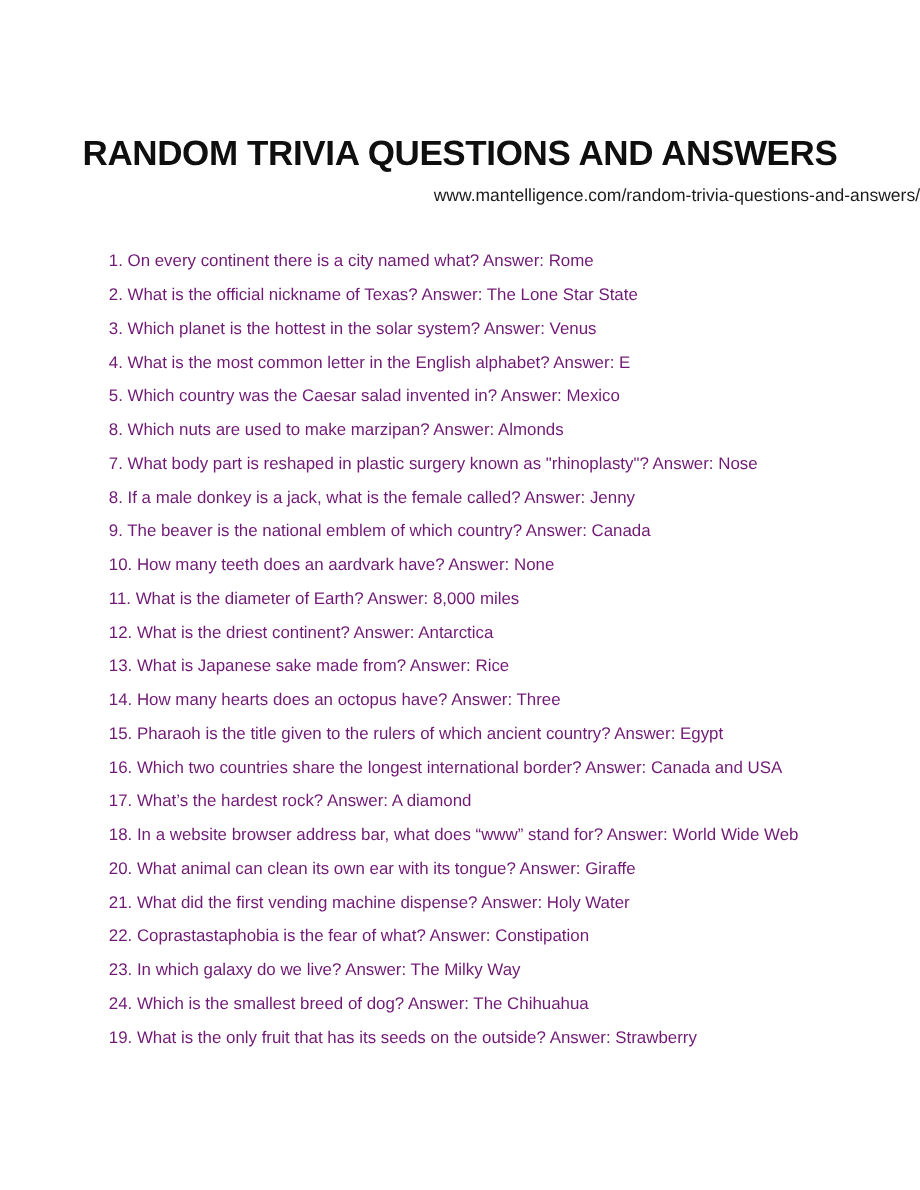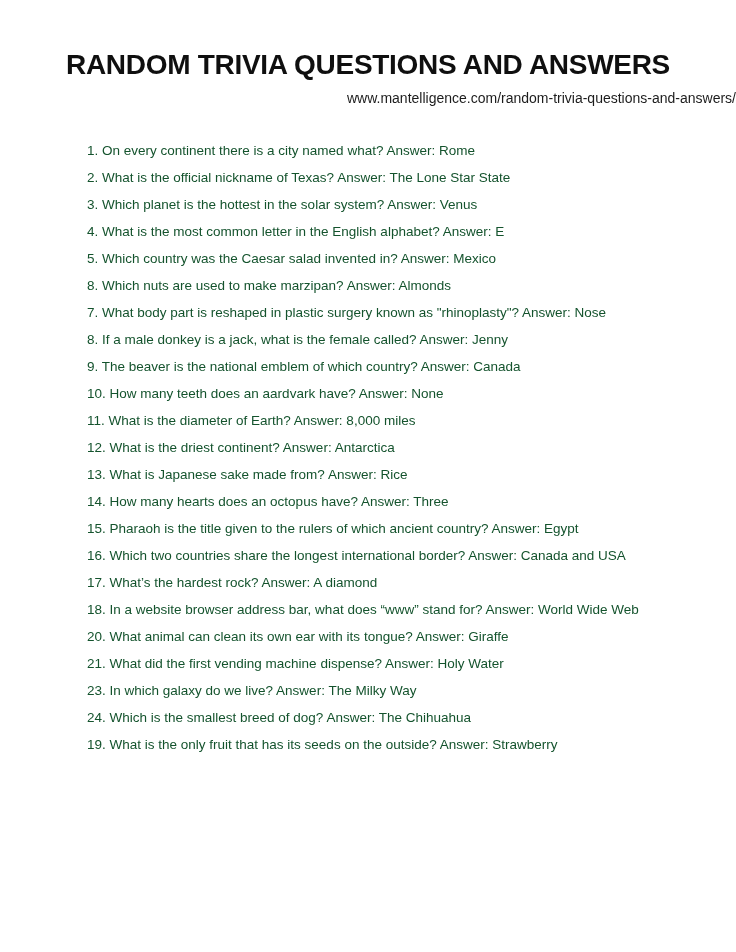--- a/index.html
+++ b/index.html
@@ -11,21 +11,21 @@
   }
   .page {
     width: 736px;
     height: 952px;
     background: #ffffff;
     box-sizing: border-box;
     font-family: "Liberation Sans", sans-serif;
     color: #1c1c1c;
   }
   .title {
-    padding-top: 48px;
+    padding-top: 106px;
     text-align: center;
     font-size: 28px;
     line-height: 34px;
     font-weight: 700;
     letter-spacing: -0.3px;
     color: #0f0f0f;
   }
   .subtitle {
     margin-top: 8px;
     text-align: right;
@@ -36,21 +36,21 @@
   .list {
     margin-top: 30px;
     margin-left: 87px;
     margin-right: 40px;
   }
   .line {
     font-size: 13.5px;
     line-height: 27px;
     height: 27px;
     white-space: nowrap;
-    color: #14532d;
+    color: #701a75;
   }
 </style>
 </head>
 <body>
 
 <div class="page">
   <div class="title">RANDOM TRIVIA QUESTIONS AND ANSWERS</div>
   <div class="subtitle">www.mantelligence.com/random-trivia-questions-and-answers/</div>
   <div class="list">
     <div class="line">1. On every continent there is a city named what? Answer: Rome</div>
@@ -66,17 +66,18 @@
     <div class="line">11. What is the diameter of Earth? Answer: 8,000 miles</div>
     <div class="line">12. What is the driest continent? Answer: Antarctica</div>
     <div class="line">13. What is Japanese sake made from? Answer: Rice</div>
     <div class="line">14. How many hearts does an octopus have? Answer: Three</div>
     <div class="line">15. Pharaoh is the title given to the rulers of which ancient country? Answer: Egypt</div>
     <div class="line">16. Which two countries share the longest international border? Answer: Canada and USA</div>
     <div class="line">17. What’s the hardest rock? Answer: A diamond</div>
     <div class="line">18. In a website browser address bar, what does “www” stand for? Answer: World Wide Web</div>
     <div class="line">20. What animal can clean its own ear with its tongue? Answer: Giraffe</div>
     <div class="line">21. What did the first vending machine dispense? Answer: Holy Water</div>
+    <div class="line">22. Coprastastaphobia is the fear of what? Answer: Constipation</div>
     <div class="line">23. In which galaxy do we live? Answer: The Milky Way</div>
     <div class="line">24. Which is the smallest breed of dog? Answer: The Chihuahua</div>
     <div class="line">19. What is the only fruit that has its seeds on the outside? Answer: Strawberry</div>
   </div>
 </div>
 
 </body></html>

